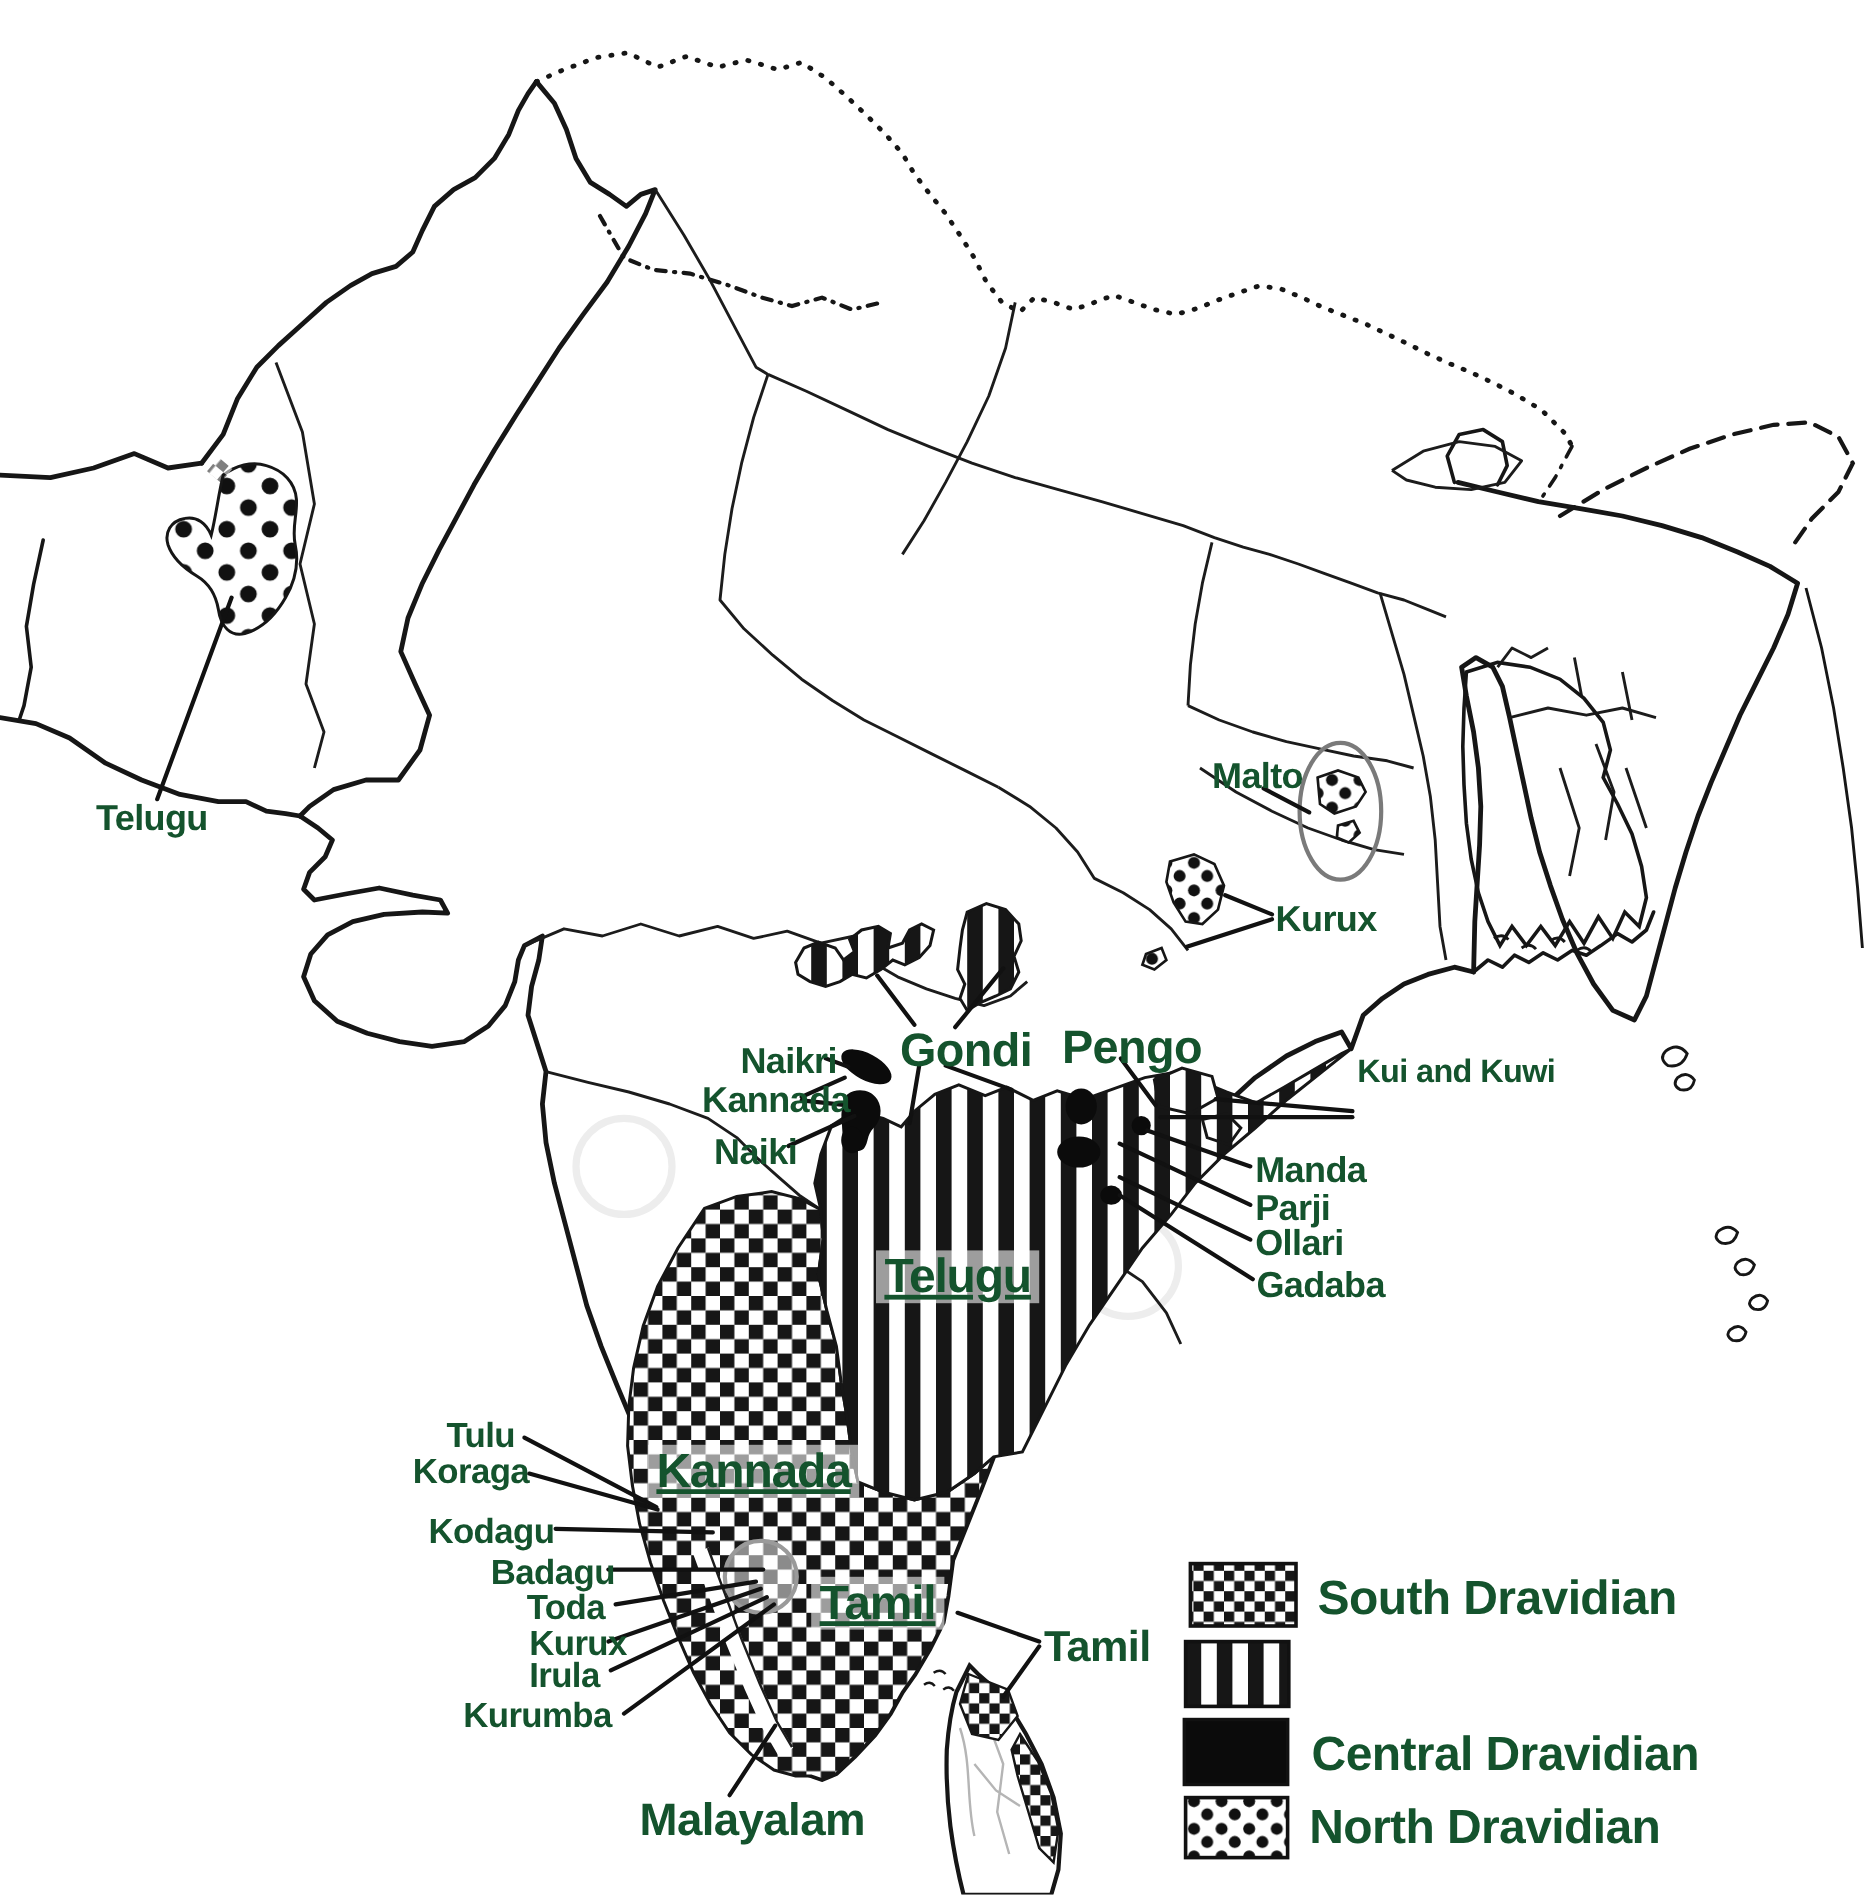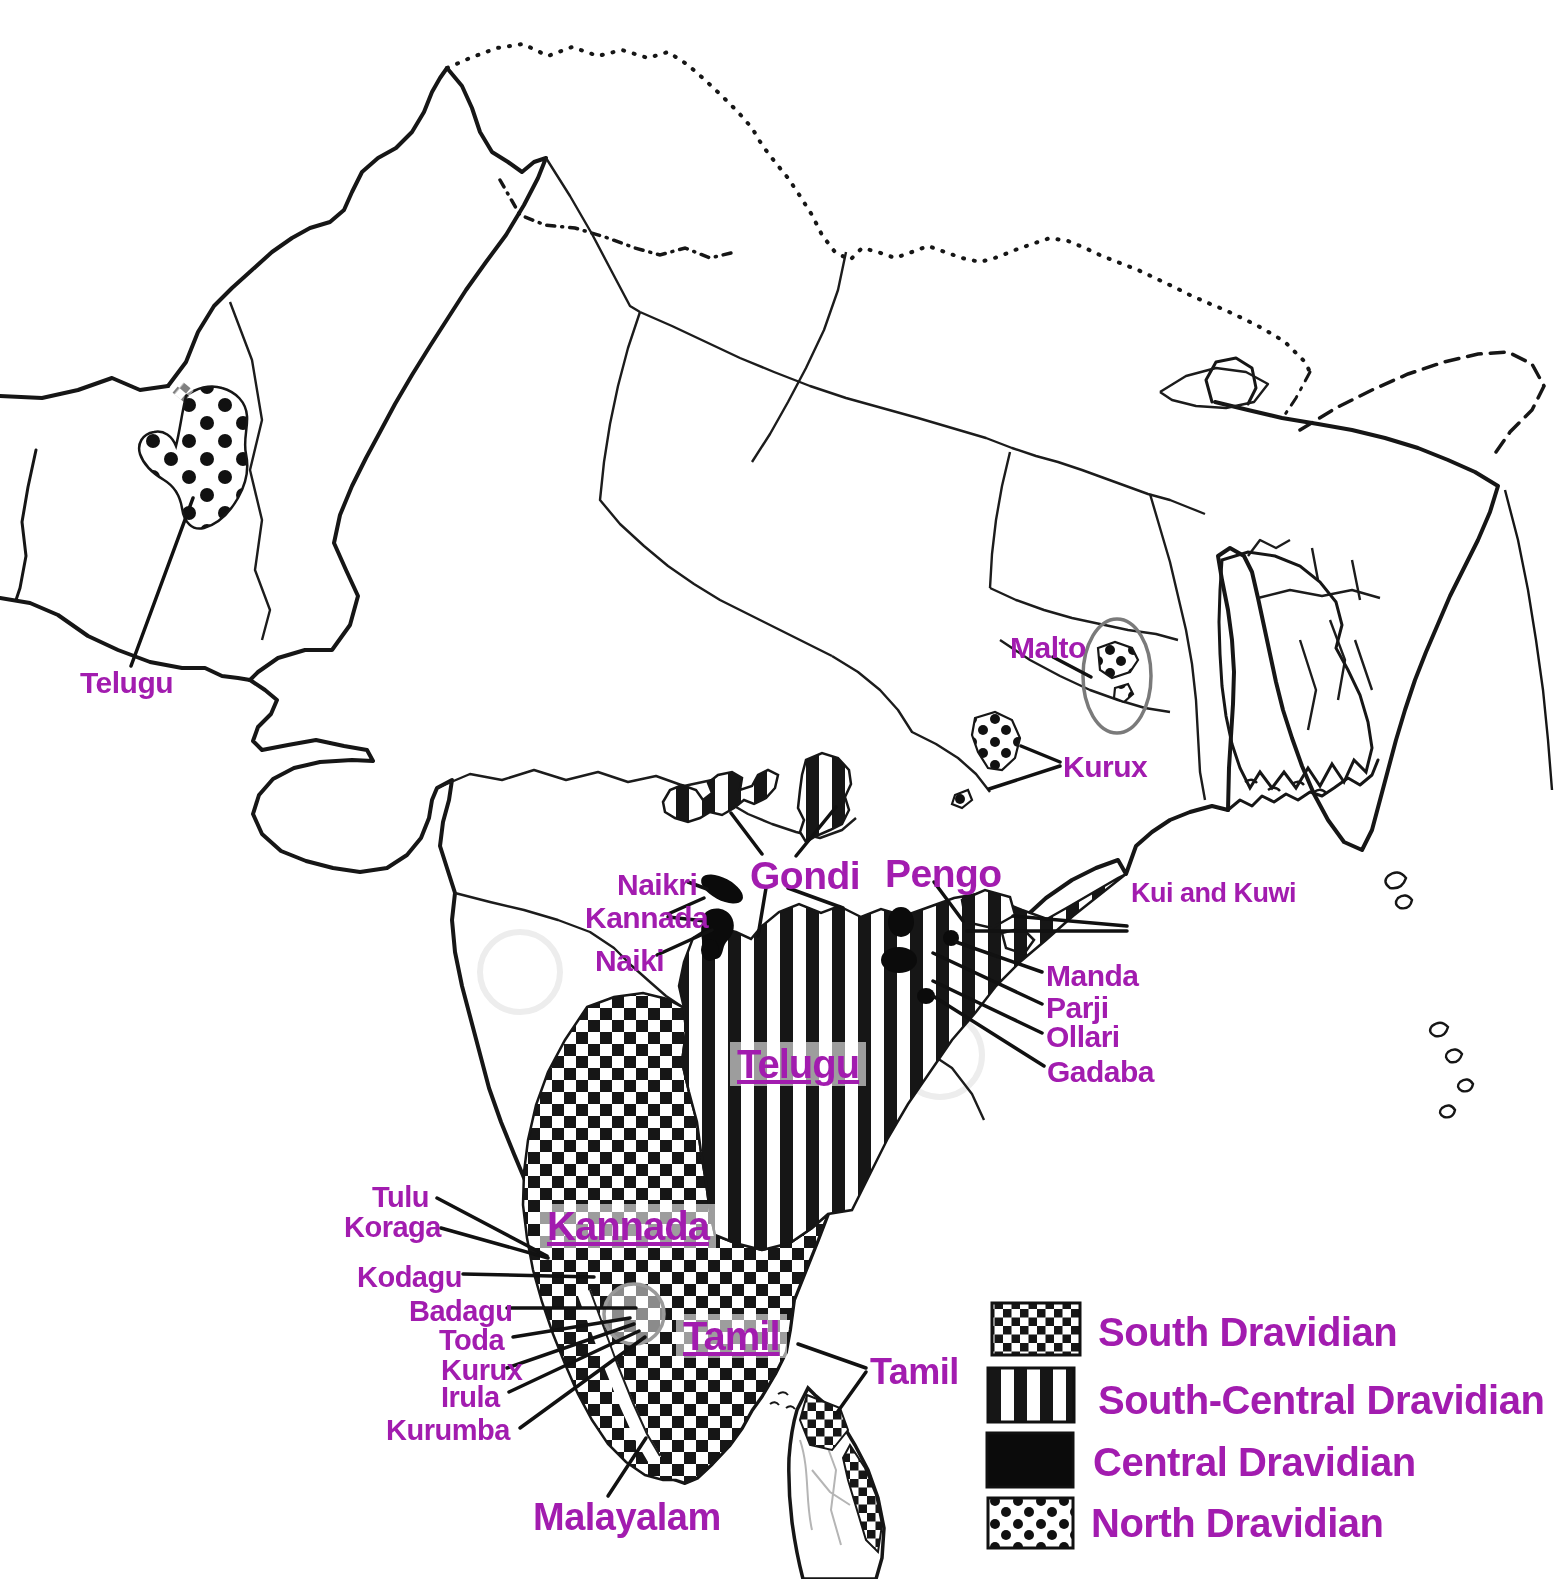--- a/index.html
+++ b/index.html
@@ -1,19 +1,19 @@
 <!DOCTYPE html>
 <html><head>
 <meta charset="utf-8">
 <style>
   html,body{margin:0;padding:0;background:#fff;}
   .stage{position:relative;width:1555px;height:1579px;background:#ffffff;overflow:hidden;
          font-family:"Liberation Sans",sans-serif;}
   .stage svg{position:absolute;left:0;top:0;}
-  .lbl{position:absolute;font-weight:bold;color:#a21caf;white-space:nowrap;line-height:1;
+  .lbl{position:absolute;font-weight:bold;color:#14532d;white-space:nowrap;line-height:1;
        letter-spacing:-0.5px;}
   .s27{font-size:27px;} .s29{font-size:29px;} .s30{font-size:30px;} .s31{font-size:39px;}
   .s34{font-size:40px;} .s36{font-size:36px;} .s38{font-size:38px;} .s40{font-size:40px;letter-spacing:-1px;}
   .band{background:rgba(255,255,255,0.58);padding:2px 7px;text-decoration:underline;}
 </style>
 </head>
 <body>
 
 <div class="stage">
 
@@ -223,17 +223,16 @@
 <div class="lbl s29" style="left:372px;top:1183px">Tulu</div>
 <div class="lbl s29" style="left:344px;top:1213px">Koraga</div>
 <div class="lbl s29" style="left:357px;top:1263px">Kodagu</div>
 <div class="lbl s29" style="left:409px;top:1297px">Badagu</div>
 <div class="lbl s29" style="left:439px;top:1326px">Toda</div>
 <div class="lbl s29" style="left:441px;top:1356px">Kurux</div>
 <div class="lbl s29" style="left:441px;top:1383px">Irula</div>
 <div class="lbl s29" style="left:386px;top:1416px">Kurumba</div>
 
 <div class="lbl s34" style="left:1098px;top:1312px">South Dravidian</div>
-<div class="lbl s34" style="left:1098px;top:1380px">South-Central Dravidian</div>
 <div class="lbl s34" style="left:1093px;top:1442px">Central Dravidian</div>
 <div class="lbl s34" style="left:1091px;top:1503px">North Dravidian</div>
 
 </div>
 
 </body></html>

